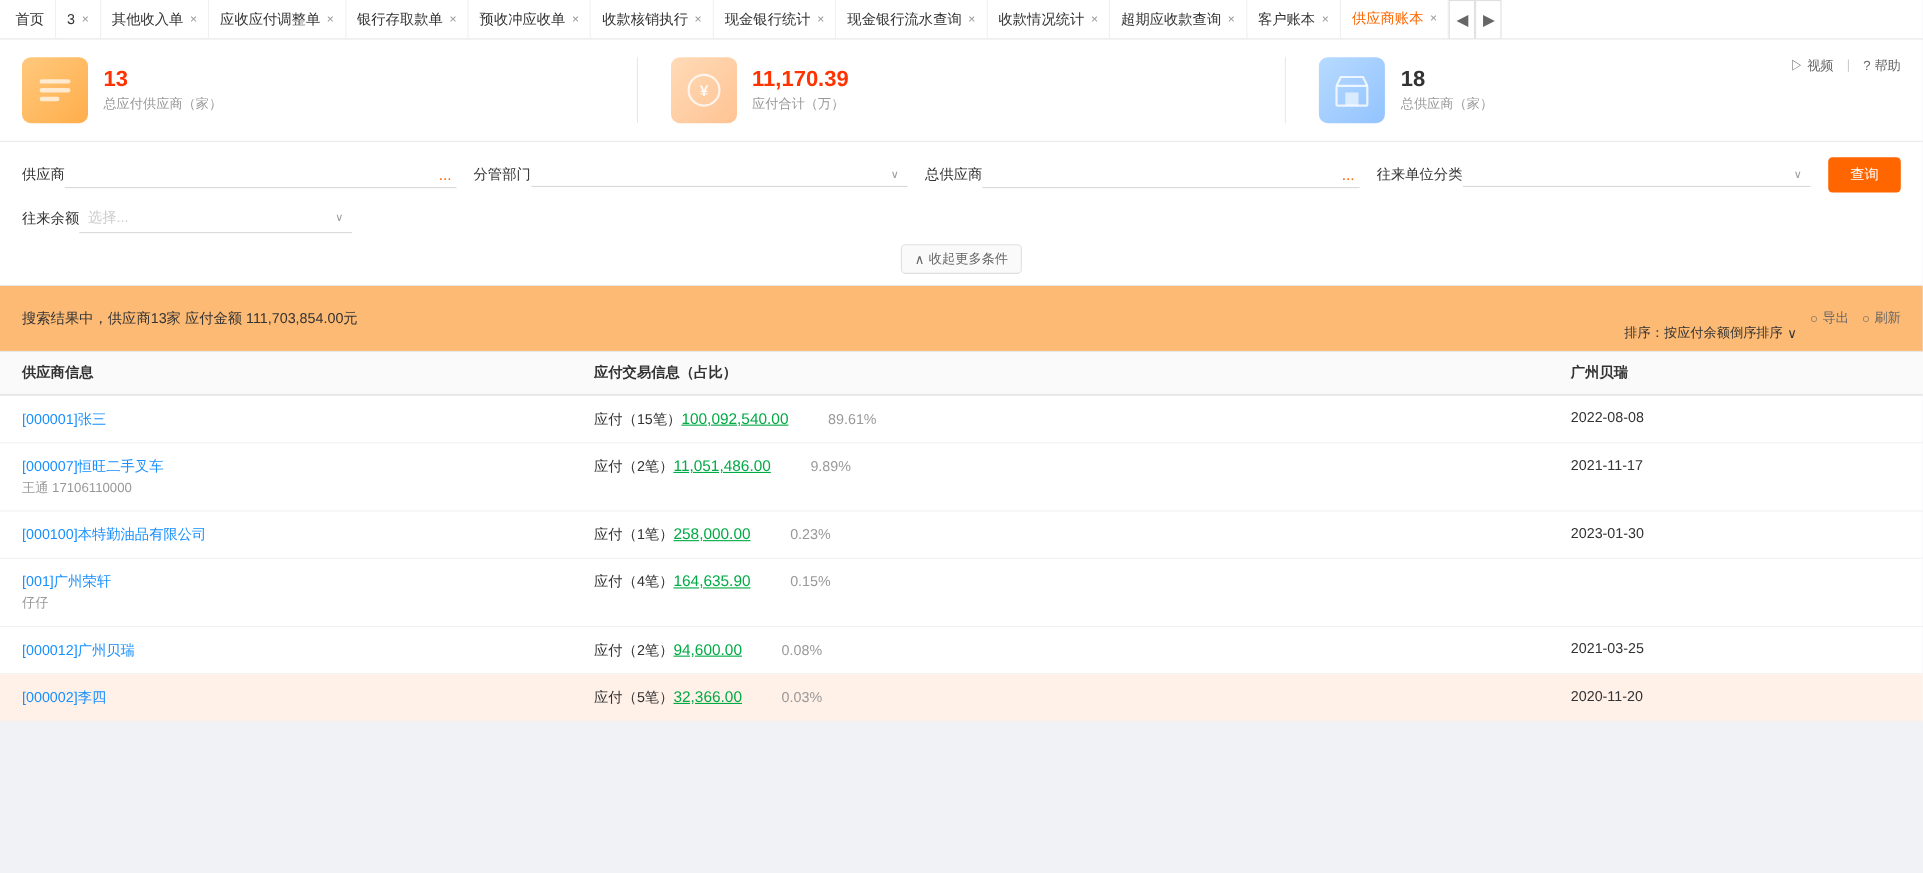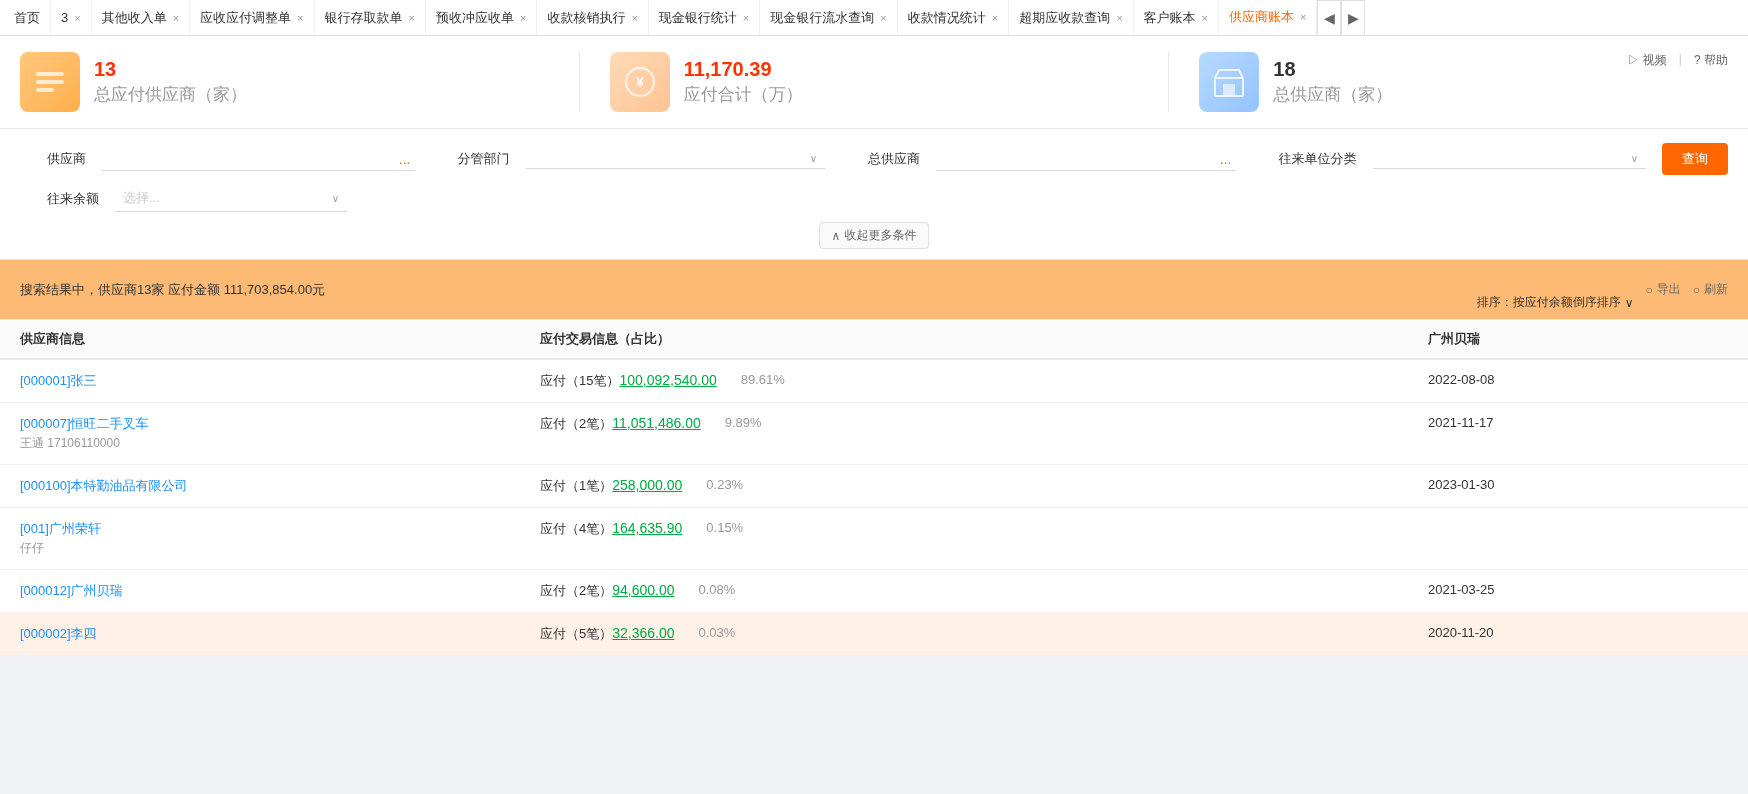--- a/index.html
+++ b/index.html
@@ -13,29 +13,29 @@
     .nav-arrow { display: flex; align-items: center; justify-content: center; width: 24px; height: 36px; cursor: pointer; color: #666; font-size: 14px; border: 1px solid #e0e0e0; }
 
     
     .stats-row { display: flex; background: #fff; border-bottom: 1px solid #e8e8e8; padding: 16px 20px; align-items: center; position: relative; }
     .stat-block { display: flex; align-items: center; flex: 1; }
     .stat-icon { width: 60px; height: 60px; margin-right: 14px; }
     .stat-icon-supplier { background: linear-gradient(135deg, #ffb347, #ff8c00); border-radius: 8px; display: flex; align-items: center; justify-content: center; font-size: 24px; color: #fff; opacity: 0.7; }
     .stat-icon-payable { background: linear-gradient(135deg, #ffcc99, #ffaa66); border-radius: 8px; display: flex; align-items: center; justify-content: center; font-size: 24px; color: #fff; opacity: 0.7; }
     .stat-icon-store { background: linear-gradient(135deg, #99ccff, #66aaff); border-radius: 8px; display: flex; align-items: center; justify-content: center; font-size: 24px; color: #fff; opacity: 0.7; }
     .stat-value { font-size: 20px; font-weight: bold; color: #ff3300; line-height: 1; }
-    .stat-label { font-size: 17px; color: #999; margin-top: 4px; }
+    .stat-label { font-size: 12px; color: #999; margin-top: 4px; }
     .stat-divider { width: 1px; background: #e8e8e8; height: 60px; margin: 0 30px; }
     .top-right-actions { position: absolute; right: 20px; top: 16px; display: flex; gap: 12px; font-size: 12px; color: #666; }
     .top-right-actions span { cursor: pointer; }
 
     
     .filter-area { background: #fff; padding: 14px 20px 10px; border-bottom: 1px solid #e8e8e8; }
     .filter-row { display: flex; align-items: center; gap: 16px; margin-bottom: 10px; }
-    .filter-item { display: flex; align-items: center; gap: 16px; flex: 1; margin-left: 27px; }
+    .filter-item { display: flex; align-items: center; gap: 0; flex: 1; }
     .filter-label { font-size: 13px; color: #333; white-space: nowrap; }
     .filter-input { border: none; border-bottom: 1px solid #d9d9d9; padding: 4px 8px; font-size: 13px; color: #666; flex: 1; outline: none; cursor: pointer; }
     .filter-input::placeholder { color: #ccc; }
     .filter-select { border: none; border-bottom: 1px solid #d9d9d9; padding: 4px 8px; font-size: 13px; color: #666; flex: 1; display: flex; align-items: center; justify-content: space-between; cursor: pointer; }
     .filter-select-arrow { color: #999; font-size: 10px; }
     .filter-input-with-icon { display: flex; align-items: center; border-bottom: 1px solid #d9d9d9; flex: 1; }
     .filter-input-with-icon input { border: none; outline: none; padding: 4px 8px; font-size: 13px; color: #666; flex: 1; }
     .filter-dots { color: #ff6600; font-size: 14px; cursor: pointer; padding: 0 4px; }
     .search-btn { background: #ff6600; color: #fff; border: none; padding: 7px 20px; border-radius: 4px; font-size: 13px; cursor: pointer; white-space: nowrap; }
     .collapse-btn { display: flex; align-items: center; justify-content: center; gap: 4px; color: #666; font-size: 12px; cursor: pointer; border: 1px solid #e0e0e0; padding: 4px 12px; border-radius: 4px; background: #fafafa; margin: 4px auto 0; width: fit-content; }
@@ -51,21 +51,21 @@
     .table-container { background: #fff; }
     .table-header { display: grid; grid-template-columns: 520px 1fr 300px; padding: 10px 20px; background: #fafafa; border-bottom: 2px solid #e8e8e8; font-weight: bold; font-size: 13px; color: #333; }
     .table-row { display: grid; grid-template-columns: 520px 1fr 300px; padding: 12px 20px; border-bottom: 1px solid #f0f0f0; align-items: start; }
     .table-row.highlighted { background: #fff0e8; }
     .supplier-name { color: #1890ff; text-decoration: none; font-size: 13px; cursor: pointer; }
     .supplier-sub { color: #999; font-size: 12px; margin-top: 2px; }
     .payable-count { color: #333; font-size: 13px; }
     .payable-amount { color: #00aa44; font-size: 14px; font-weight: 500; cursor: pointer; text-decoration: underline; }
     .payable-percent { color: #999; font-size: 13px; margin-left: 16px; }
     .payable-cell { display: flex; align-items: center; gap: 0; flex-direction: row; align-items: flex-start; }
-    .payable-row { display: flex; gap: 8px; }
+    .payable-row { display: flex; align-items: center; gap: 20px; }
     .last-pay { color: #333; font-size: 13px; }
   </style>
 </head>
 <body>
 
 <div class="nav-bar">
   <div class="nav-item">
     <span>首页</span>
   </div>
   <div class="nav-item">

